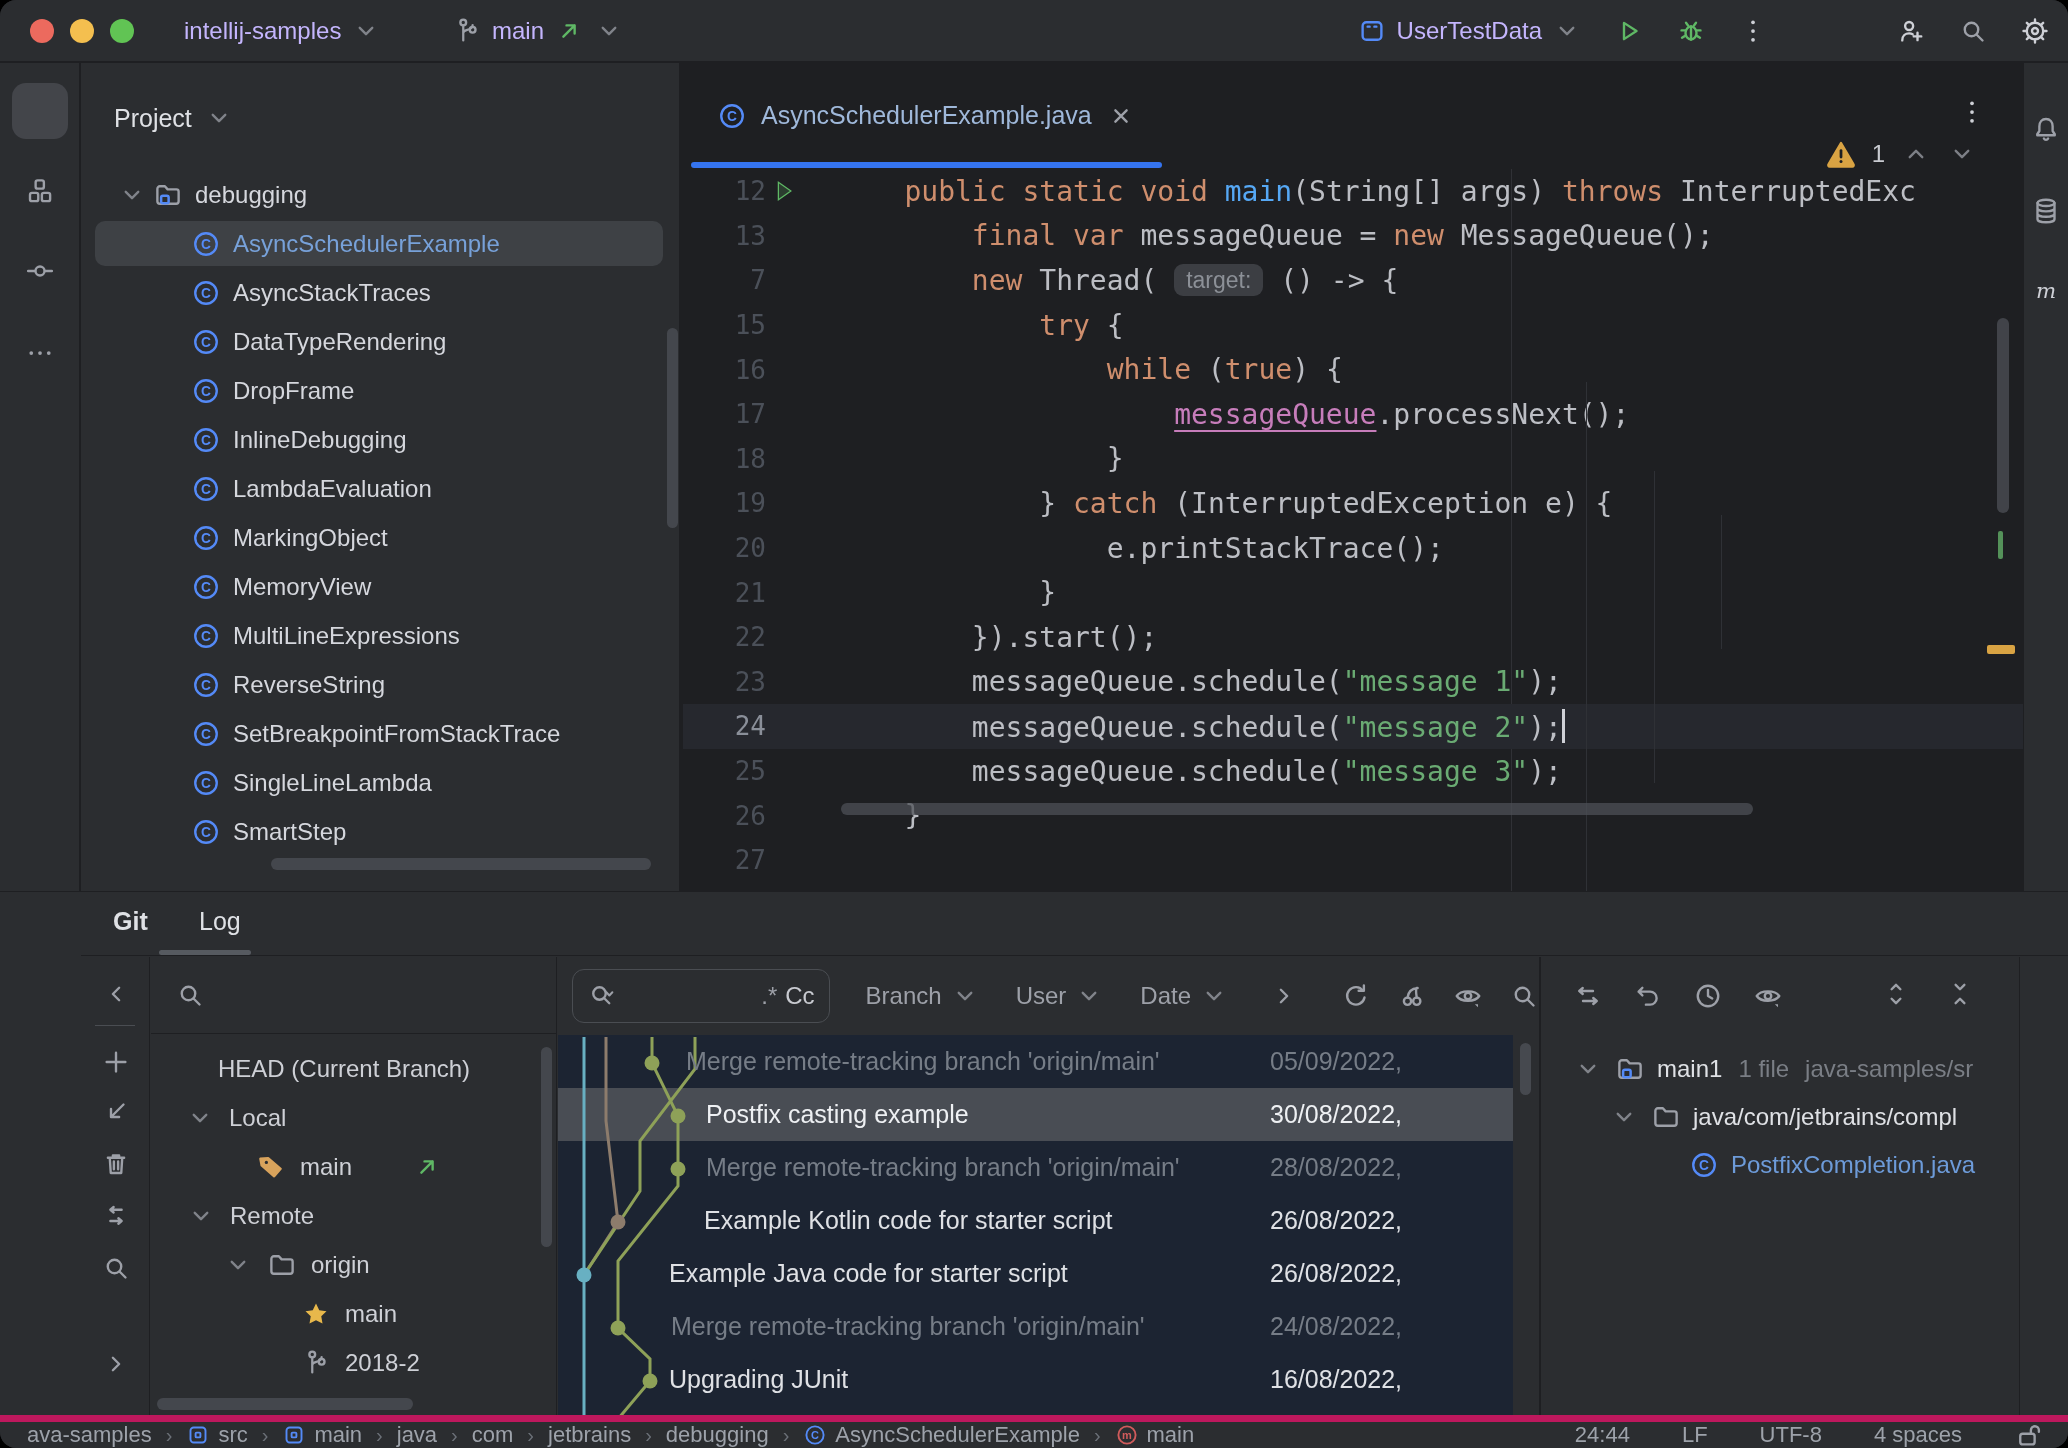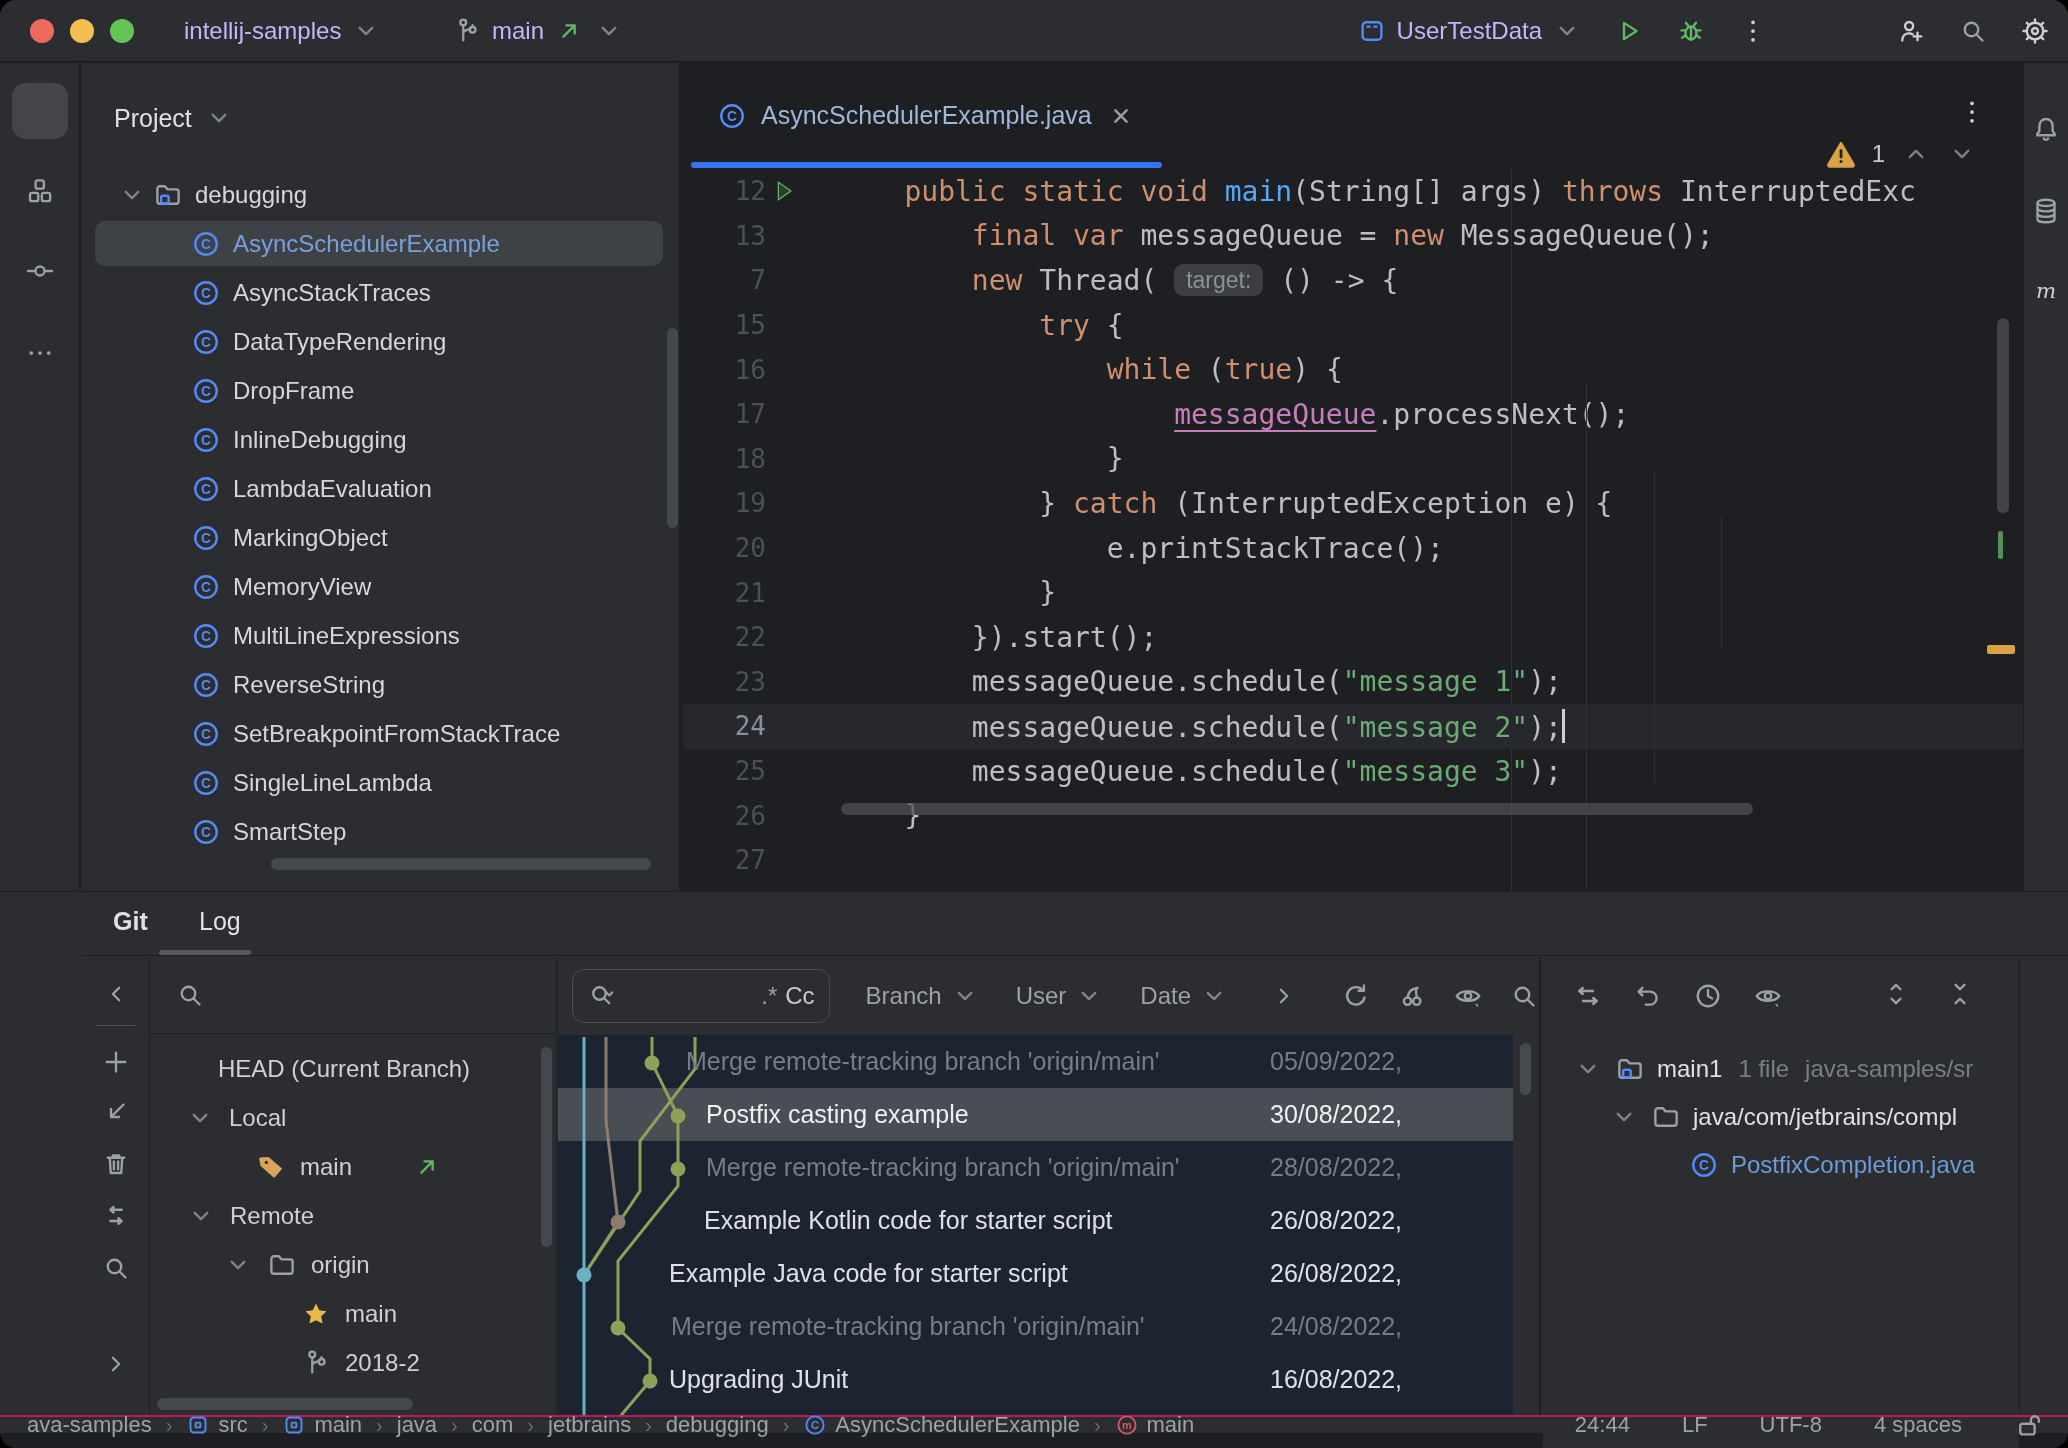--- a/index.html
+++ b/index.html
@@ -101,21 +101,21 @@
   #details-toolbar{position:absolute;left:0;top:0;width:100%;height:78px;display:flex;align-items:center;gap:30px;padding-left:30px;}
   #details-winbtns{position:absolute;right:44px;top:22px;display:flex;gap:34px;}
   .dt-row{position:relative;height:48px;display:flex;align-items:center;font-size:24px;white-space:nowrap;overflow:hidden;}
   .dt-meta{color:#7a7e85;margin-left:16px;}
   .dt-file{color:#6d9bd9;}
   #details-rows{position:absolute;left:0;top:88px;width:100%;}
   .hthumb{position:absolute;height:12px;background:#4d5057;border-radius:6px;opacity:.75;}
   .vthumb{position:absolute;width:11px;background:#4d5057;border-radius:6px;opacity:.75;}
 
   
-  #statusbar{left:0;top:1415px;width:2068px;height:18px;background:#2b2d30;border-top:2px solid #be185d;
+  #statusbar{left:0;top:1415px;width:2068px;height:33px;background:#2b2d30;border-top:7px solid #be185d;
              display:flex;align-items:center;font-size:22px;color:#9da2aa;}
   #crumbs{display:flex;align-items:center;gap:14px;margin-left:27px;white-space:nowrap;}
   .crumb{display:flex;align-items:center;gap:8px;}
   .crumb-sep{color:#6b7077;font-size:20px;}
   #sb-right{position:absolute;right:24px;display:flex;align-items:center;gap:52px;}
 </style>
 </head>
 <body>
 
 <div id="app">

